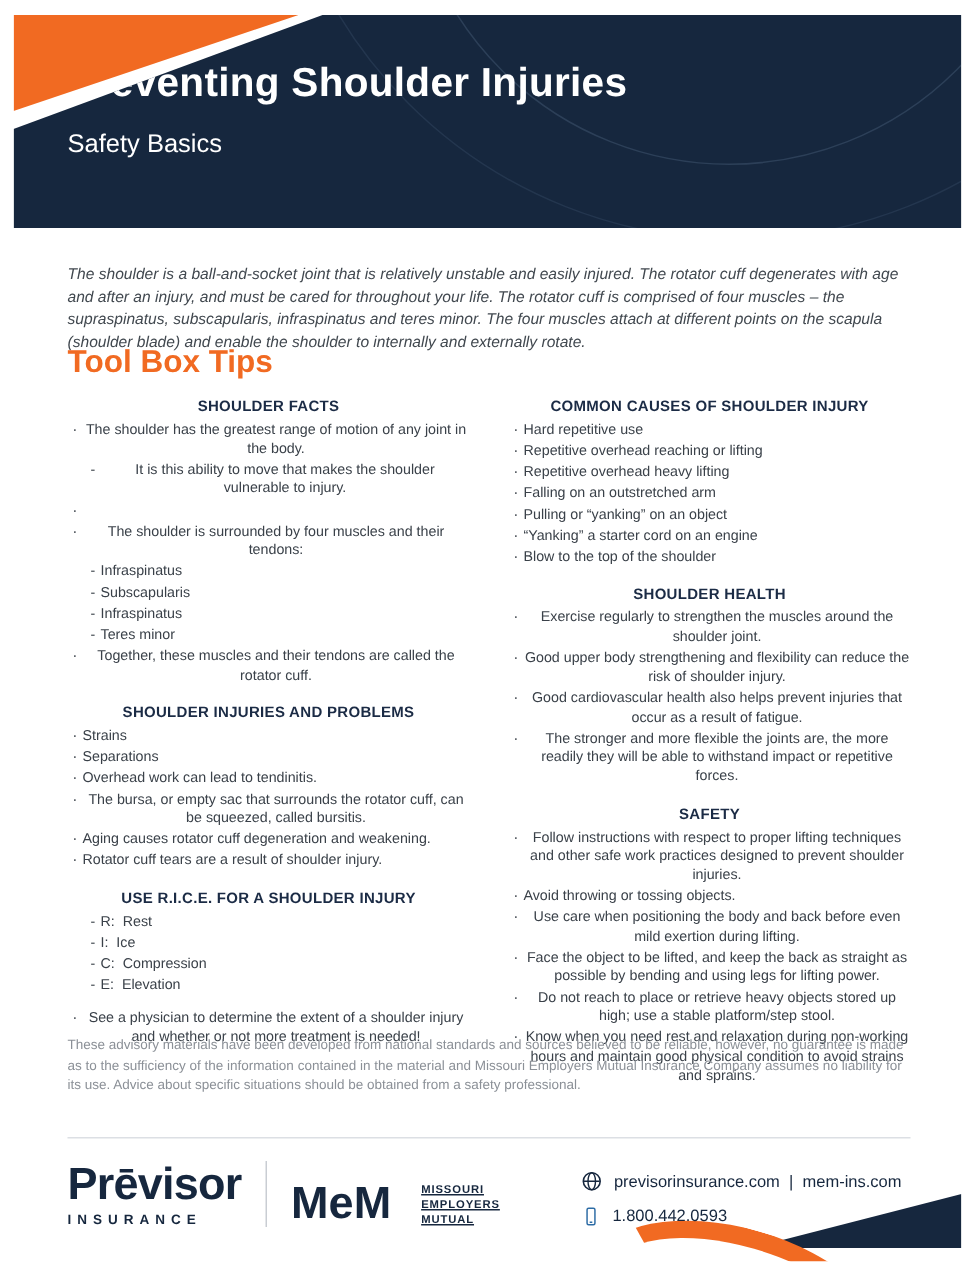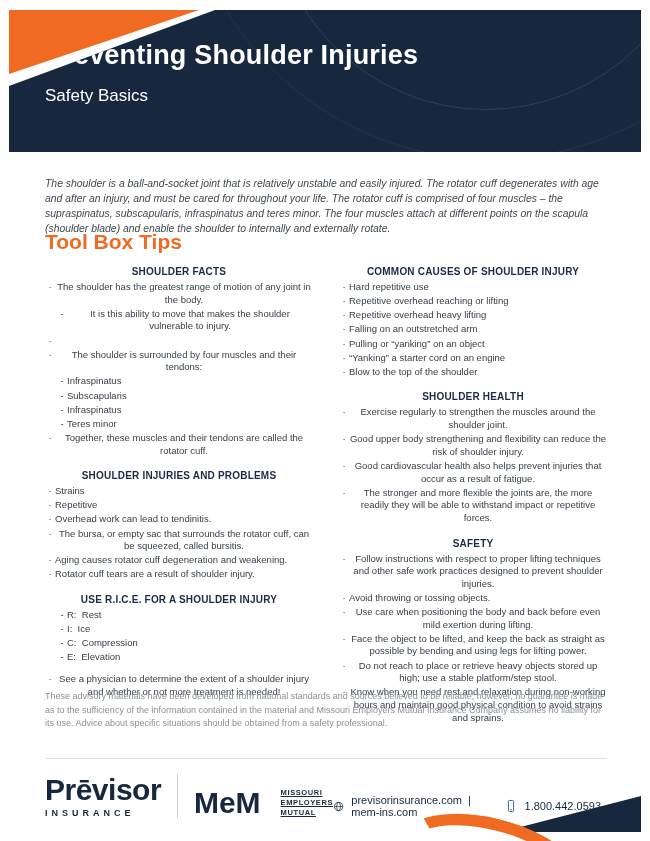--- a/index.html
+++ b/index.html
@@ -49,21 +49,21 @@
   .footer-rule { position: absolute; left: 45px; top: 758px; width: 562px; height: 1px; background: #dcdfe4; }
 
   
   .footer { position: absolute; left: 45px; top: 774px; width: 562px; display: flex; align-items: flex-end; z-index: 4; }
   .previsor-word { font-size: 30px; font-weight: bold; color: #16273e; letter-spacing: -0.5px; line-height: 1; }
   .previsor-sub { font-size: 9px; font-weight: bold; color: #16273e; letter-spacing: 4px; margin-top: 3px; }
   .logo-sep { width: 1px; height: 44px; background: #c9cdd3; margin: 0 16px; }
   .mem { display: flex; align-items: center; gap: 20px; }
   .mem-word { font-size: 30px; font-weight: bold; color: #16273e; line-height: 1; }
   .mem-lines { font-size: 7.5px; font-weight: bold; color: #16273e; line-height: 1.3; letter-spacing: 0.6px; text-decoration: underline; }
-  .contact { margin-left: auto; display: flex; flex-direction: row; gap: 9px; padding-right: 6px; }
+  .contact { margin-left: auto; display: flex; flex-direction: column; gap: 9px; padding-right: 6px; }
   .contact-row { display: flex; align-items: center; gap: 7px; }
   .contact-text { font-size: 11px; color: #16273e; white-space: pre-wrap; }
   .icon { display: block; }
 
   
   .swoosh-orange {
     position: absolute; right: 58px; bottom: -80px; width: 200px; height: 102px;
     border: 12px solid transparent; border-top-color: #f16a22; border-radius: 50%;
     transform: rotate(16deg); z-index: 3;
   }
@@ -134,21 +134,21 @@
         </div>
         <div class="section">
           <h3 class="sec-heading">SHOULDER INJURIES AND PROBLEMS</h3>
           <ul class="sec-list">
             <li class="dot">
               <span class="marker">·</span>
               <span class="txt">Strains</span>
             </li>
             <li class="dot">
               <span class="marker">·</span>
-              <span class="txt">Repetitive</span>
+              <span class="txt">Separations</span>
             </li>
             <li class="dot">
               <span class="marker">·</span>
               <span class="txt">Overhead work can lead to tendinitis.</span>
             </li>
             <li class="dot">
               <span class="marker">·</span>
               <span class="txt">The bursa, or empty sac that surrounds the rotator cuff, can be squeezed, called bursitis.</span>
             </li>
             <li class="dot">

